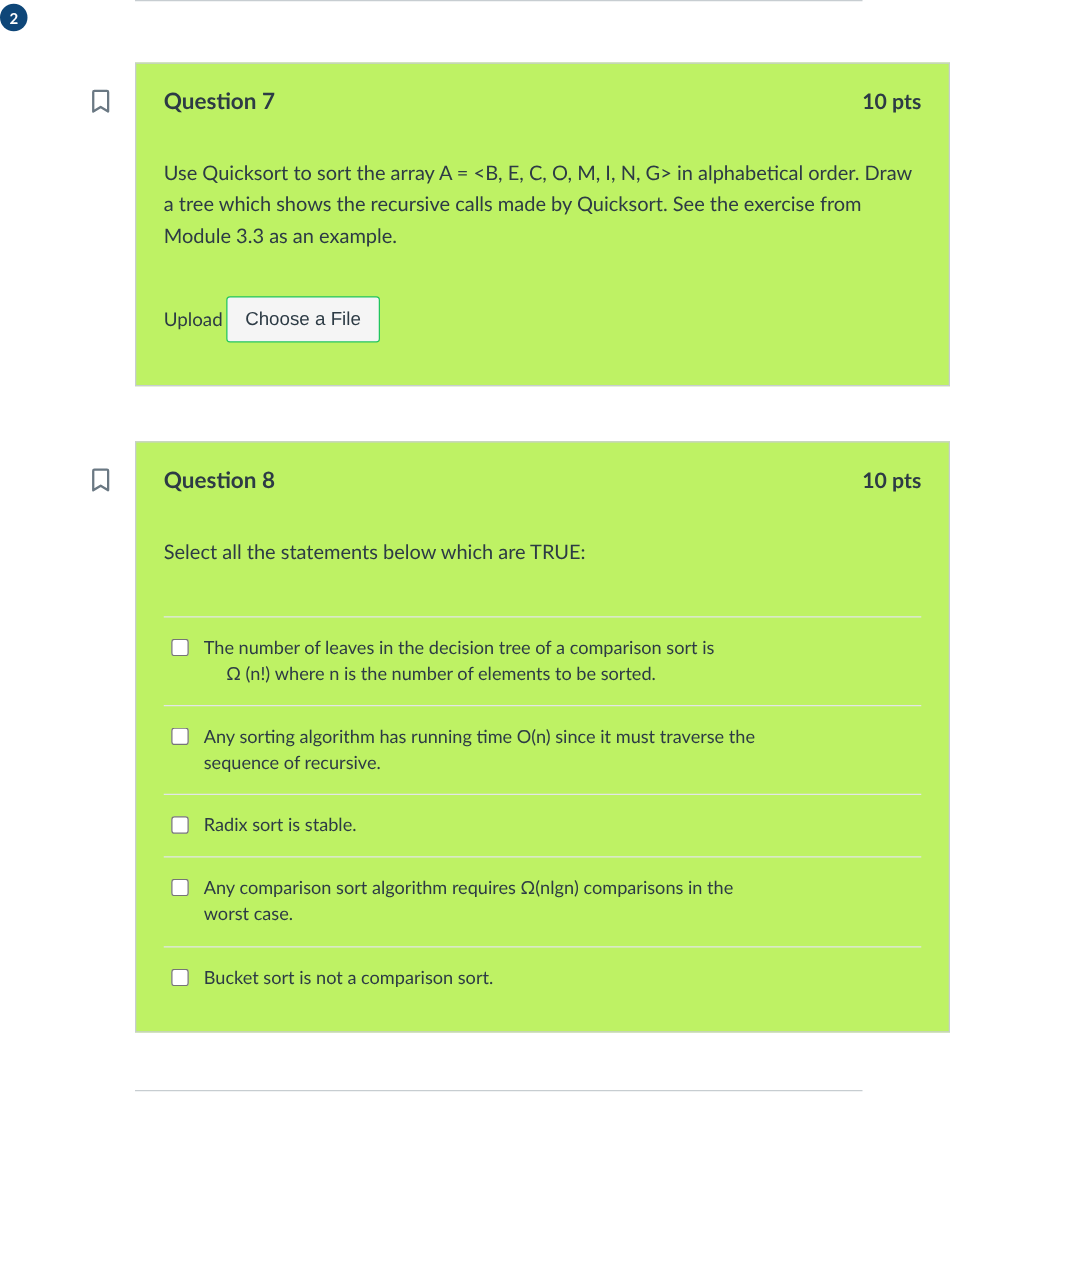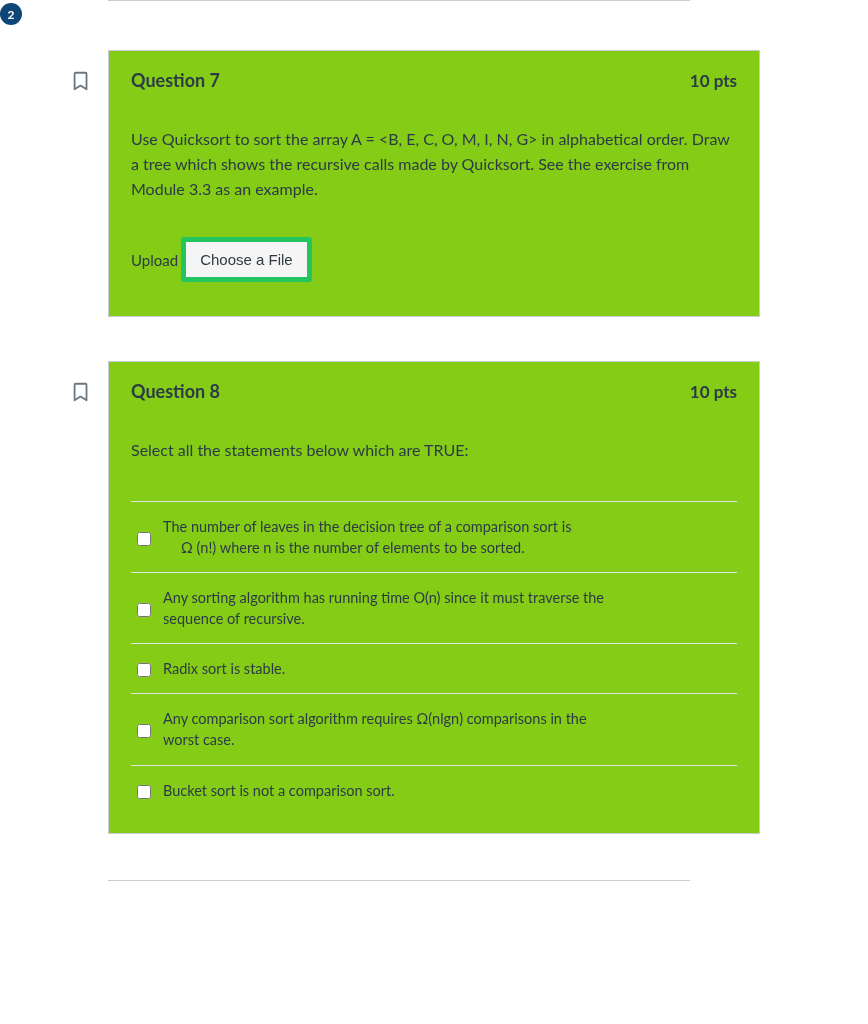--- a/index.html
+++ b/index.html
@@ -56,21 +56,21 @@
   .status-icon svg {
     width: 22px;
     height: 22px;
     stroke: #6a7883;
     fill: none;
     stroke-width: 2;
   }
   .question-card {
     flex: 1;
     border: 1px solid #c7cdd1;
-    background: #84cc16;
+    background: #bef264;
   }
   .question-header {
     display: flex;
     justify-content: space-between;
     align-items: center;
     padding: 18px 22px;
     border-bottom: none;
   }
   .question-title {
     font-size: 18px;
@@ -95,21 +95,21 @@
     display: flex;
     align-items: center;
     gap: 3px;
     margin-bottom: 6px;
   }
   .upload-label {
     font-size: 15px;
     color: #2d3b45;
   }
   .file-button {
-    border: 5px solid #22c55e;
+    border: 1px solid #22c55e;
     background: #f5f5f5;
     padding: 9px 14px;
     font-size: 15px;
     color: #2d3b45;
     cursor: pointer;
     border-radius: 3px;
   }
   .file-spacer {
     flex: 1;
     height: 1px;
@@ -117,21 +117,21 @@
   .select-prompt {
     font-size: 16px;
     line-height: 1.5;
     color: #2d3b45;
     margin-bottom: 39px;
   }
   .option-row {
     border-top: 1px solid #e2e6e8;
     padding: 14px 6px 14px 6px;
     display: flex;
-    align-items: center;
+    align-items: flex-start;
     gap: 12px;
   }
   .option-row:last-child {
     padding-bottom: 4px;
   }
   .option-row input[type="checkbox"] {
     width: 14px;
     height: 14px;
     margin-top: 3px;
     cursor: pointer;

